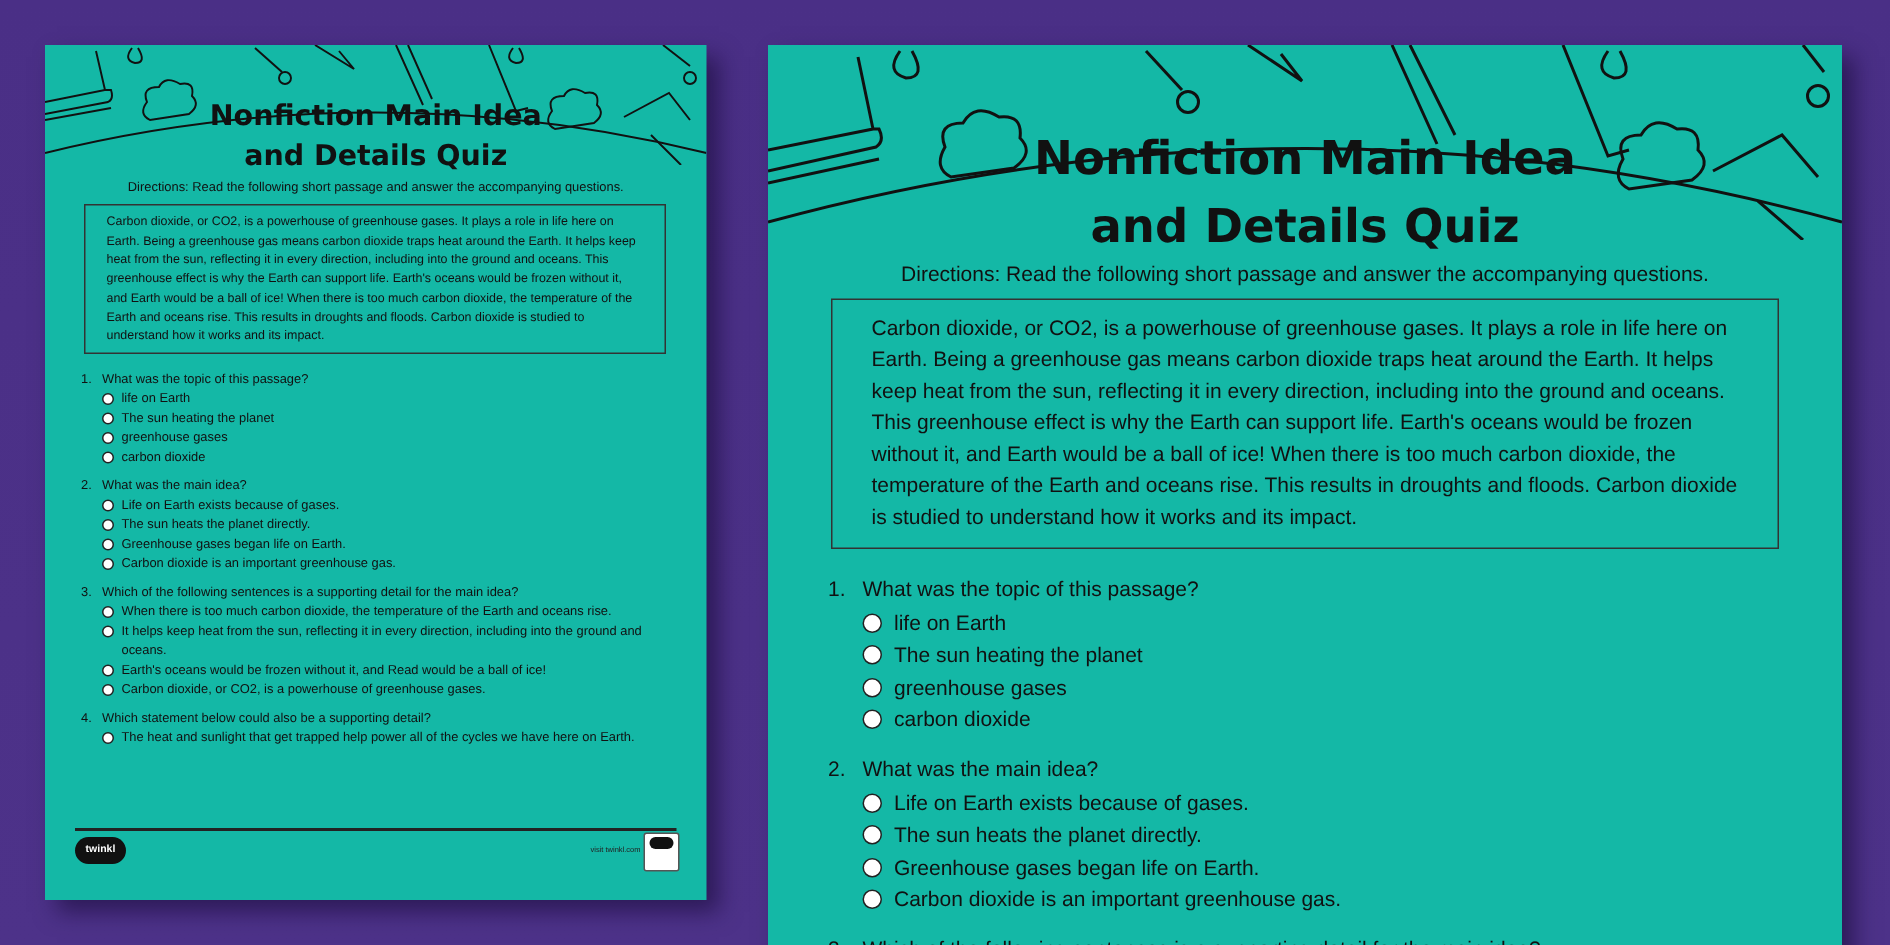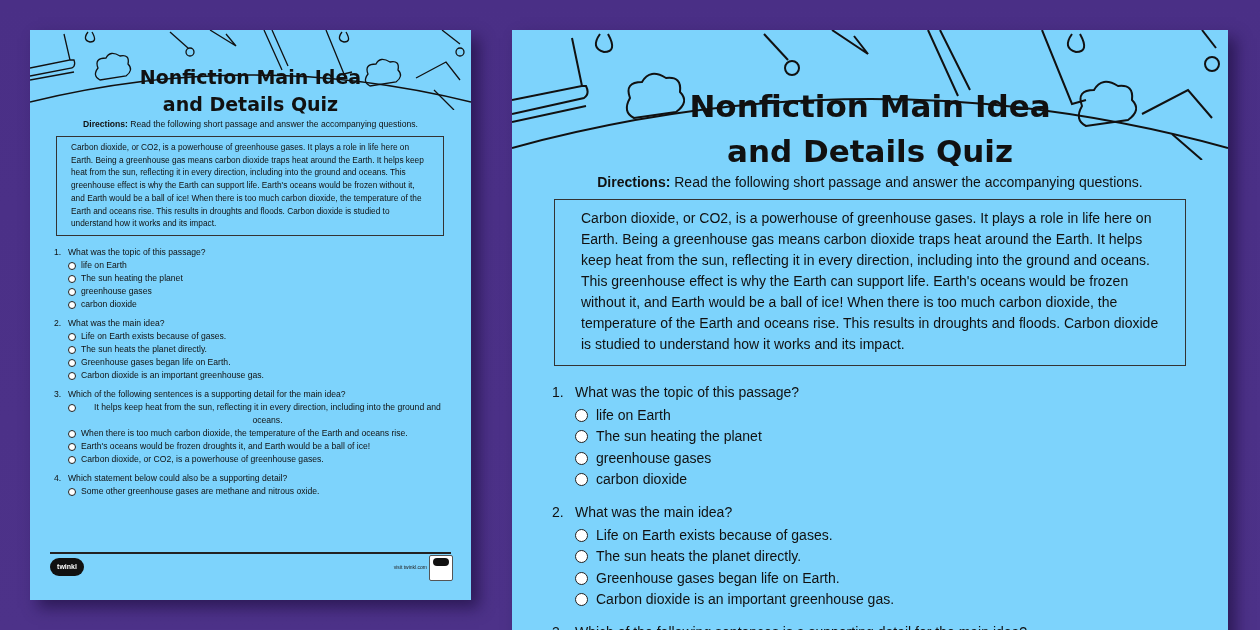--- a/index.html
+++ b/index.html
@@ -3,58 +3,58 @@
 <meta charset="utf-8">
 <style>
   html, body { margin:0; padding:0; }
   body {
     width:1260px; height:630px; overflow:hidden; position:relative;
     background: linear-gradient(180deg,#4a2f86 0%, #4d3289 100%);
     font-family: "Liberation Sans", sans-serif;
     color:#111;
   }
   .page {
-    position:absolute; background:#7dd3fc; overflow:hidden;
+    position:absolute; background:#14b8a6; overflow:hidden;
     box-shadow: 8px 8px 14px rgba(20,8,50,0.55);
   }
   .page.left { left:30px; top:30px; width:441px; height:570px; }
   .page.right { left:512px; top:30px; width:716px; height:620px; }
 
   .deco { position:absolute; left:0; top:0; }
   .title {
     position:absolute; left:0; right:0; text-align:center;
     font-family: "DejaVu Sans", sans-serif; font-weight:bold; color:#111;
   }
   .left .title { top:34px; font-size:19px; line-height:27px; }
   .right .title { top:54px; font-size:31px; line-height:45px; }
 
   .directions { position:absolute; left:0; right:0; text-align:center; }
   .left .directions { top:89px; font-size:8.6px; }
   .right .directions { top:144px; font-size:14px; }
-  .directions b { font-weight:bold; }
+  .directions b { font-weight:normal; }
 
   .passage {
     position:absolute; border:1.4px solid #333; box-sizing:border-box;
   }
   .left .passage { left:26px; top:106px; width:388px; height:100px; padding:4px 14px; font-size:8.3px; line-height:12.7px; }
   .right .passage { left:42px; top:169px; width:632px; height:167px; padding:8px 26px; font-size:14px; line-height:21px; }
 
   .questions { position:absolute; }
   .left .questions { left:24px; top:216px; width:400px; font-size:8.6px; }
   .right .questions { left:40px; top:352px; width:660px; font-size:14px; }
 
   .q { margin-bottom:6px; }
   .right .q { margin-bottom:12px; }
   .q-head { display:flex; }
   .q-num { width:14px; flex:none; }
   .right .q-num { width:23px; }
   .left .q-head { line-height:13px; }
   .right .q-head { line-height:21px; margin-bottom:2px; }
 
-  .opt { display:flex; align-items:flex-start;text-align:center; }
+  .opt { display:flex; align-items:flex-start; }
   .left .opt { margin-left:14px; line-height:13px; }
   .right .opt { margin-left:23px; line-height:21.3px; }
   .radio {
     flex:none; border:1.2px solid #222; border-radius:50%; box-sizing:border-box; background:#fff;
   }
   .left .radio { width:8px; height:8px; margin:2.5px 5px 0 0; }
   .right .radio { width:13px; height:13px; margin:4px 8px 0 0; border-width:1.6px; }
 
   .footer-line { position:absolute; left:20px; right:20px; top:522px; height:1.5px; background:#222; }
   .logo {
@@ -144,43 +144,43 @@
           <span>Carbon dioxide is an important greenhouse gas.</span>
         </div>
     </div>
     <div class="q">
       <div class="q-head">
           <span class="q-num">3.</span>
           <span>Which of the following sentences is a supporting detail for the main idea?</span>
         </div>
       <div class="opt">
           <span class="radio"></span>
+          <span>When there is too much carbon dioxide, the temperature of the Earth and oceans rise.</span>
+        </div>
+      <div class="opt">
+          <span class="radio"></span>
           <span>It helps keep heat from the sun, reflecting it in every direction, including into the ground and oceans.</span>
         </div>
       <div class="opt">
           <span class="radio"></span>
-          <span>When there is too much carbon dioxide, the temperature of the Earth and oceans rise.</span>
-        </div>
-      <div class="opt">
-          <span class="radio"></span>
-          <span>Earth's oceans would be frozen droughts it, and Earth would be a ball of ice!</span>
+          <span>Earth's oceans would be frozen without it, and Read would be a ball of ice!</span>
         </div>
       <div class="opt">
           <span class="radio"></span>
           <span>Carbon dioxide, or CO2, is a powerhouse of greenhouse gases.</span>
         </div>
     </div>
     <div class="q">
       <div class="q-head">
           <span class="q-num">4.</span>
           <span>Which statement below could also be a supporting detail?</span>
         </div>
       <div class="opt">
           <span class="radio"></span>
-          <span>Some other greenhouse gases are methane and nitrous oxide.</span>
+          <span>The heat and sunlight that get trapped help power all of the cycles we have here on Earth.</span>
         </div>
     </div>
   </div>
 
   <div class="footer-line"></div>
   <div class="logo">twinkl</div>
   <div class="visit">visit twinkl.com</div>
   <div class="badge">
       <i></i>
     </div>

